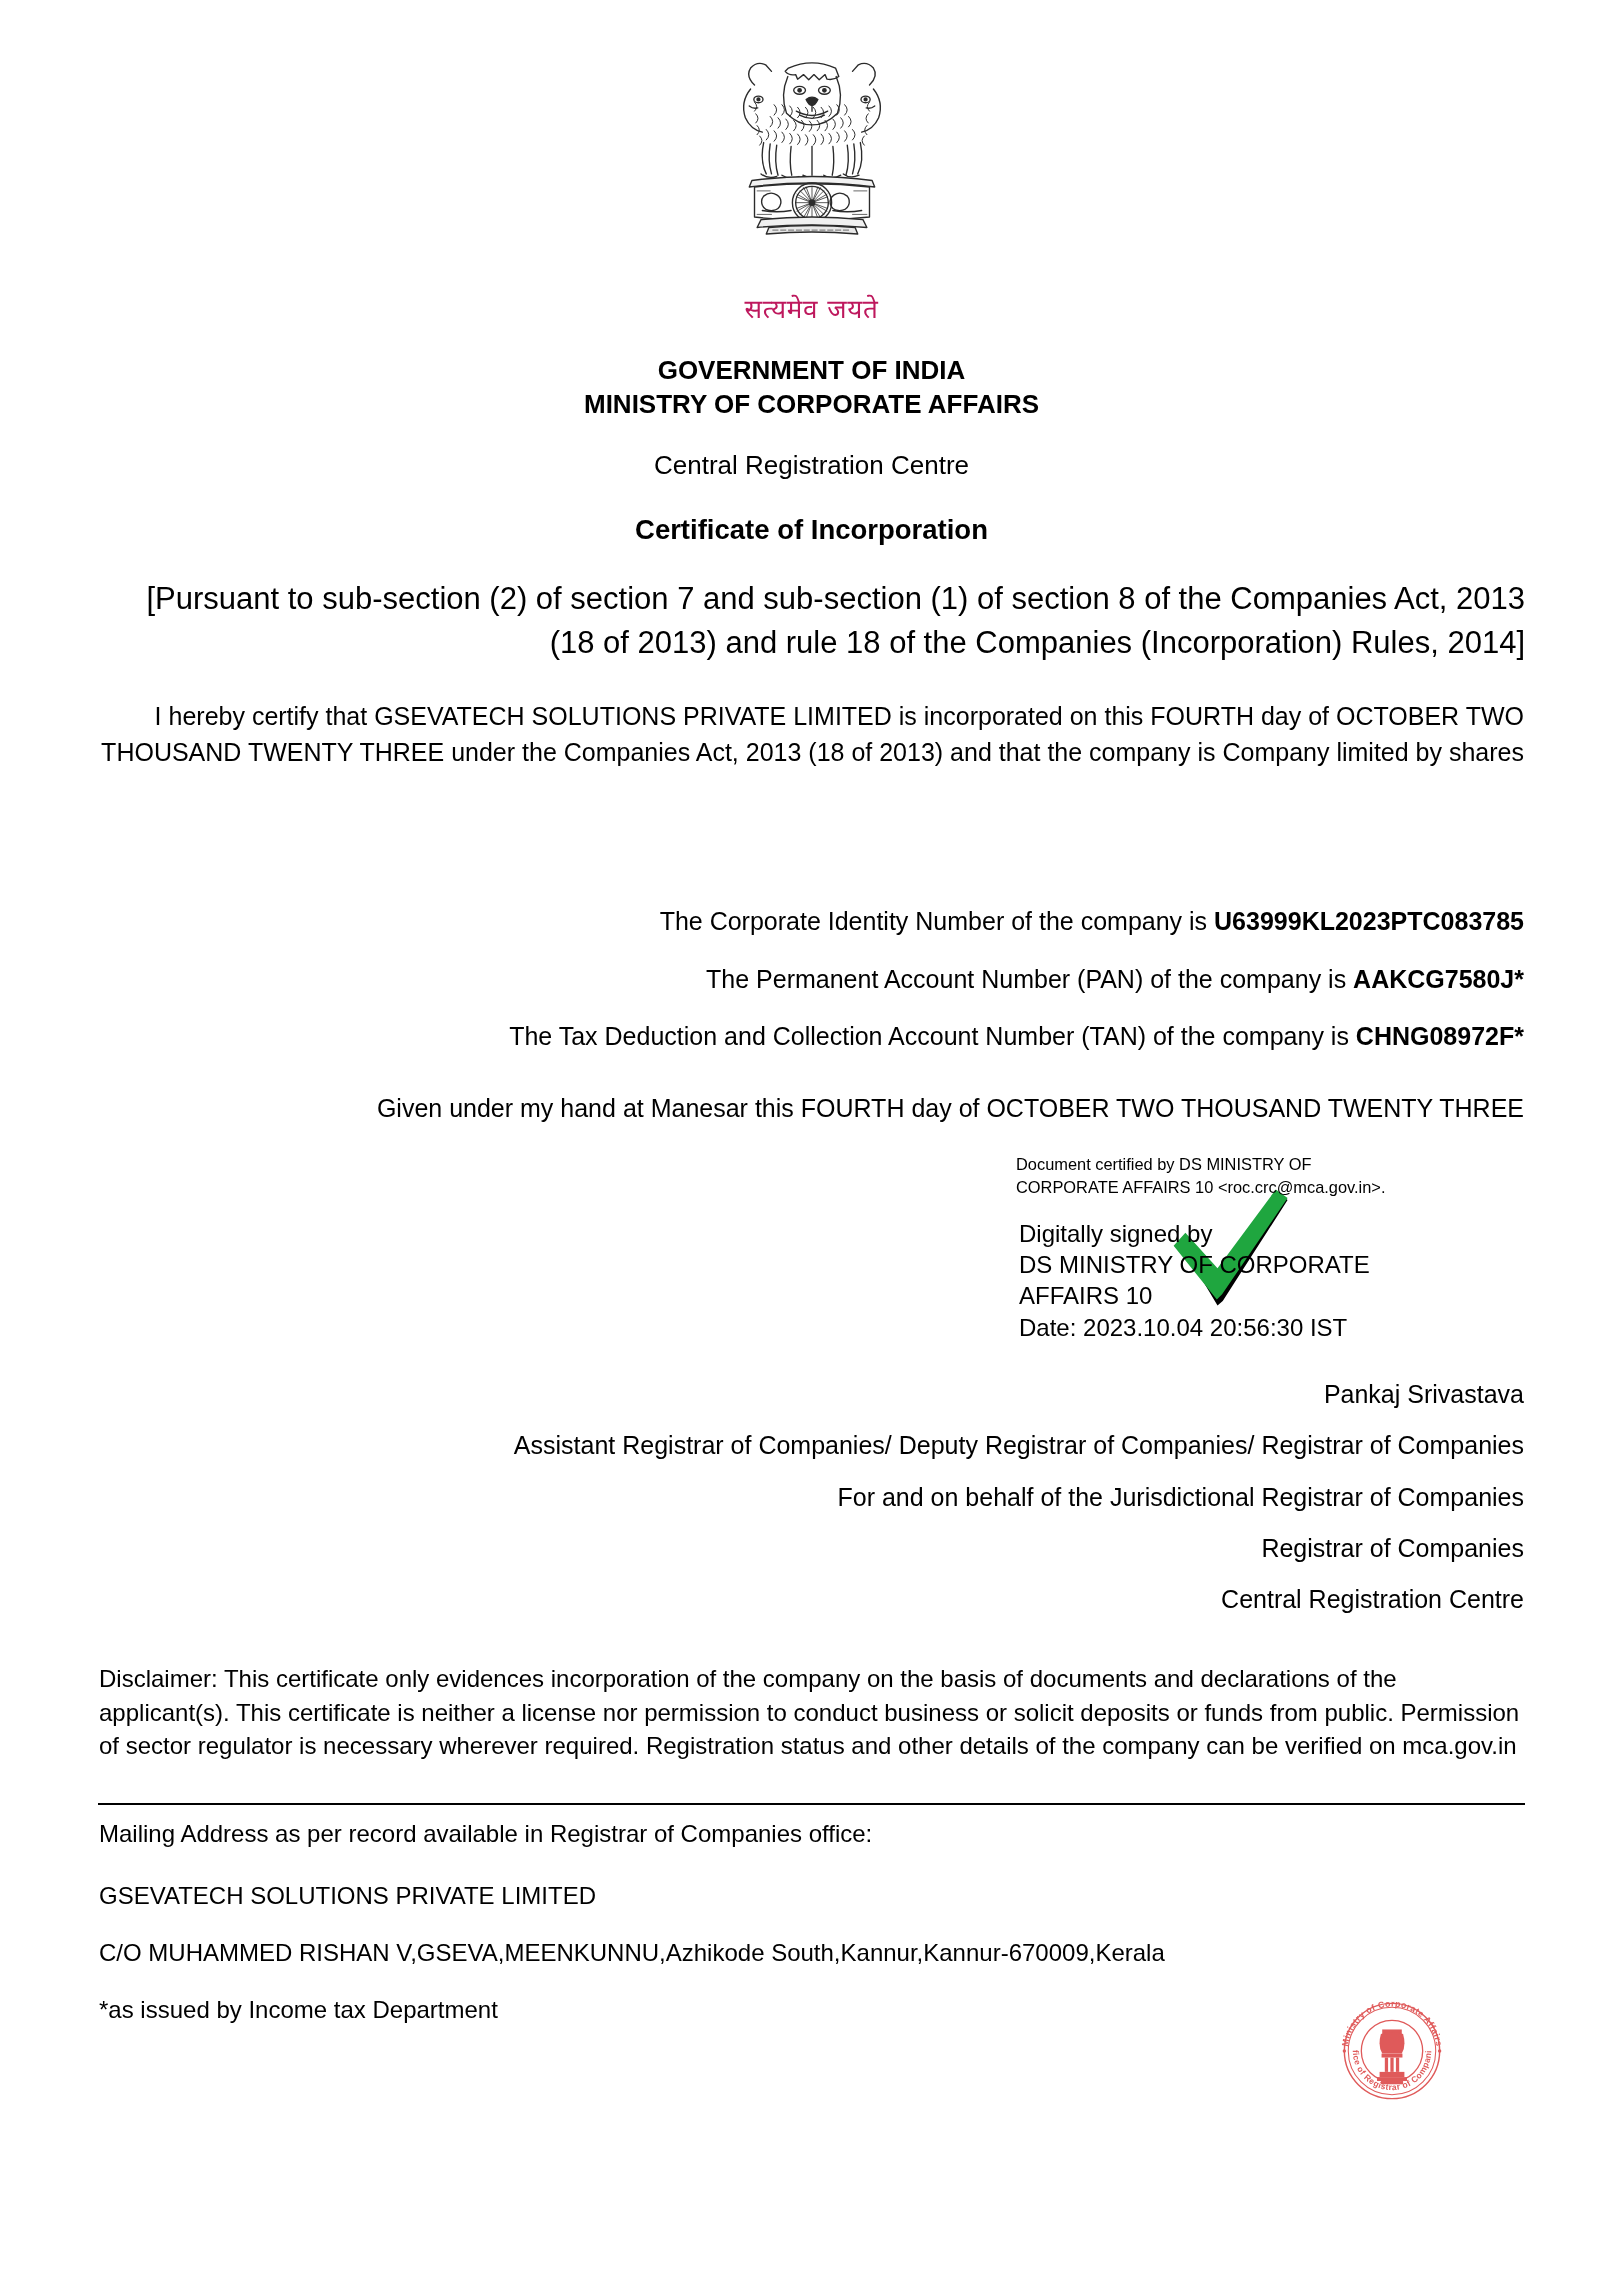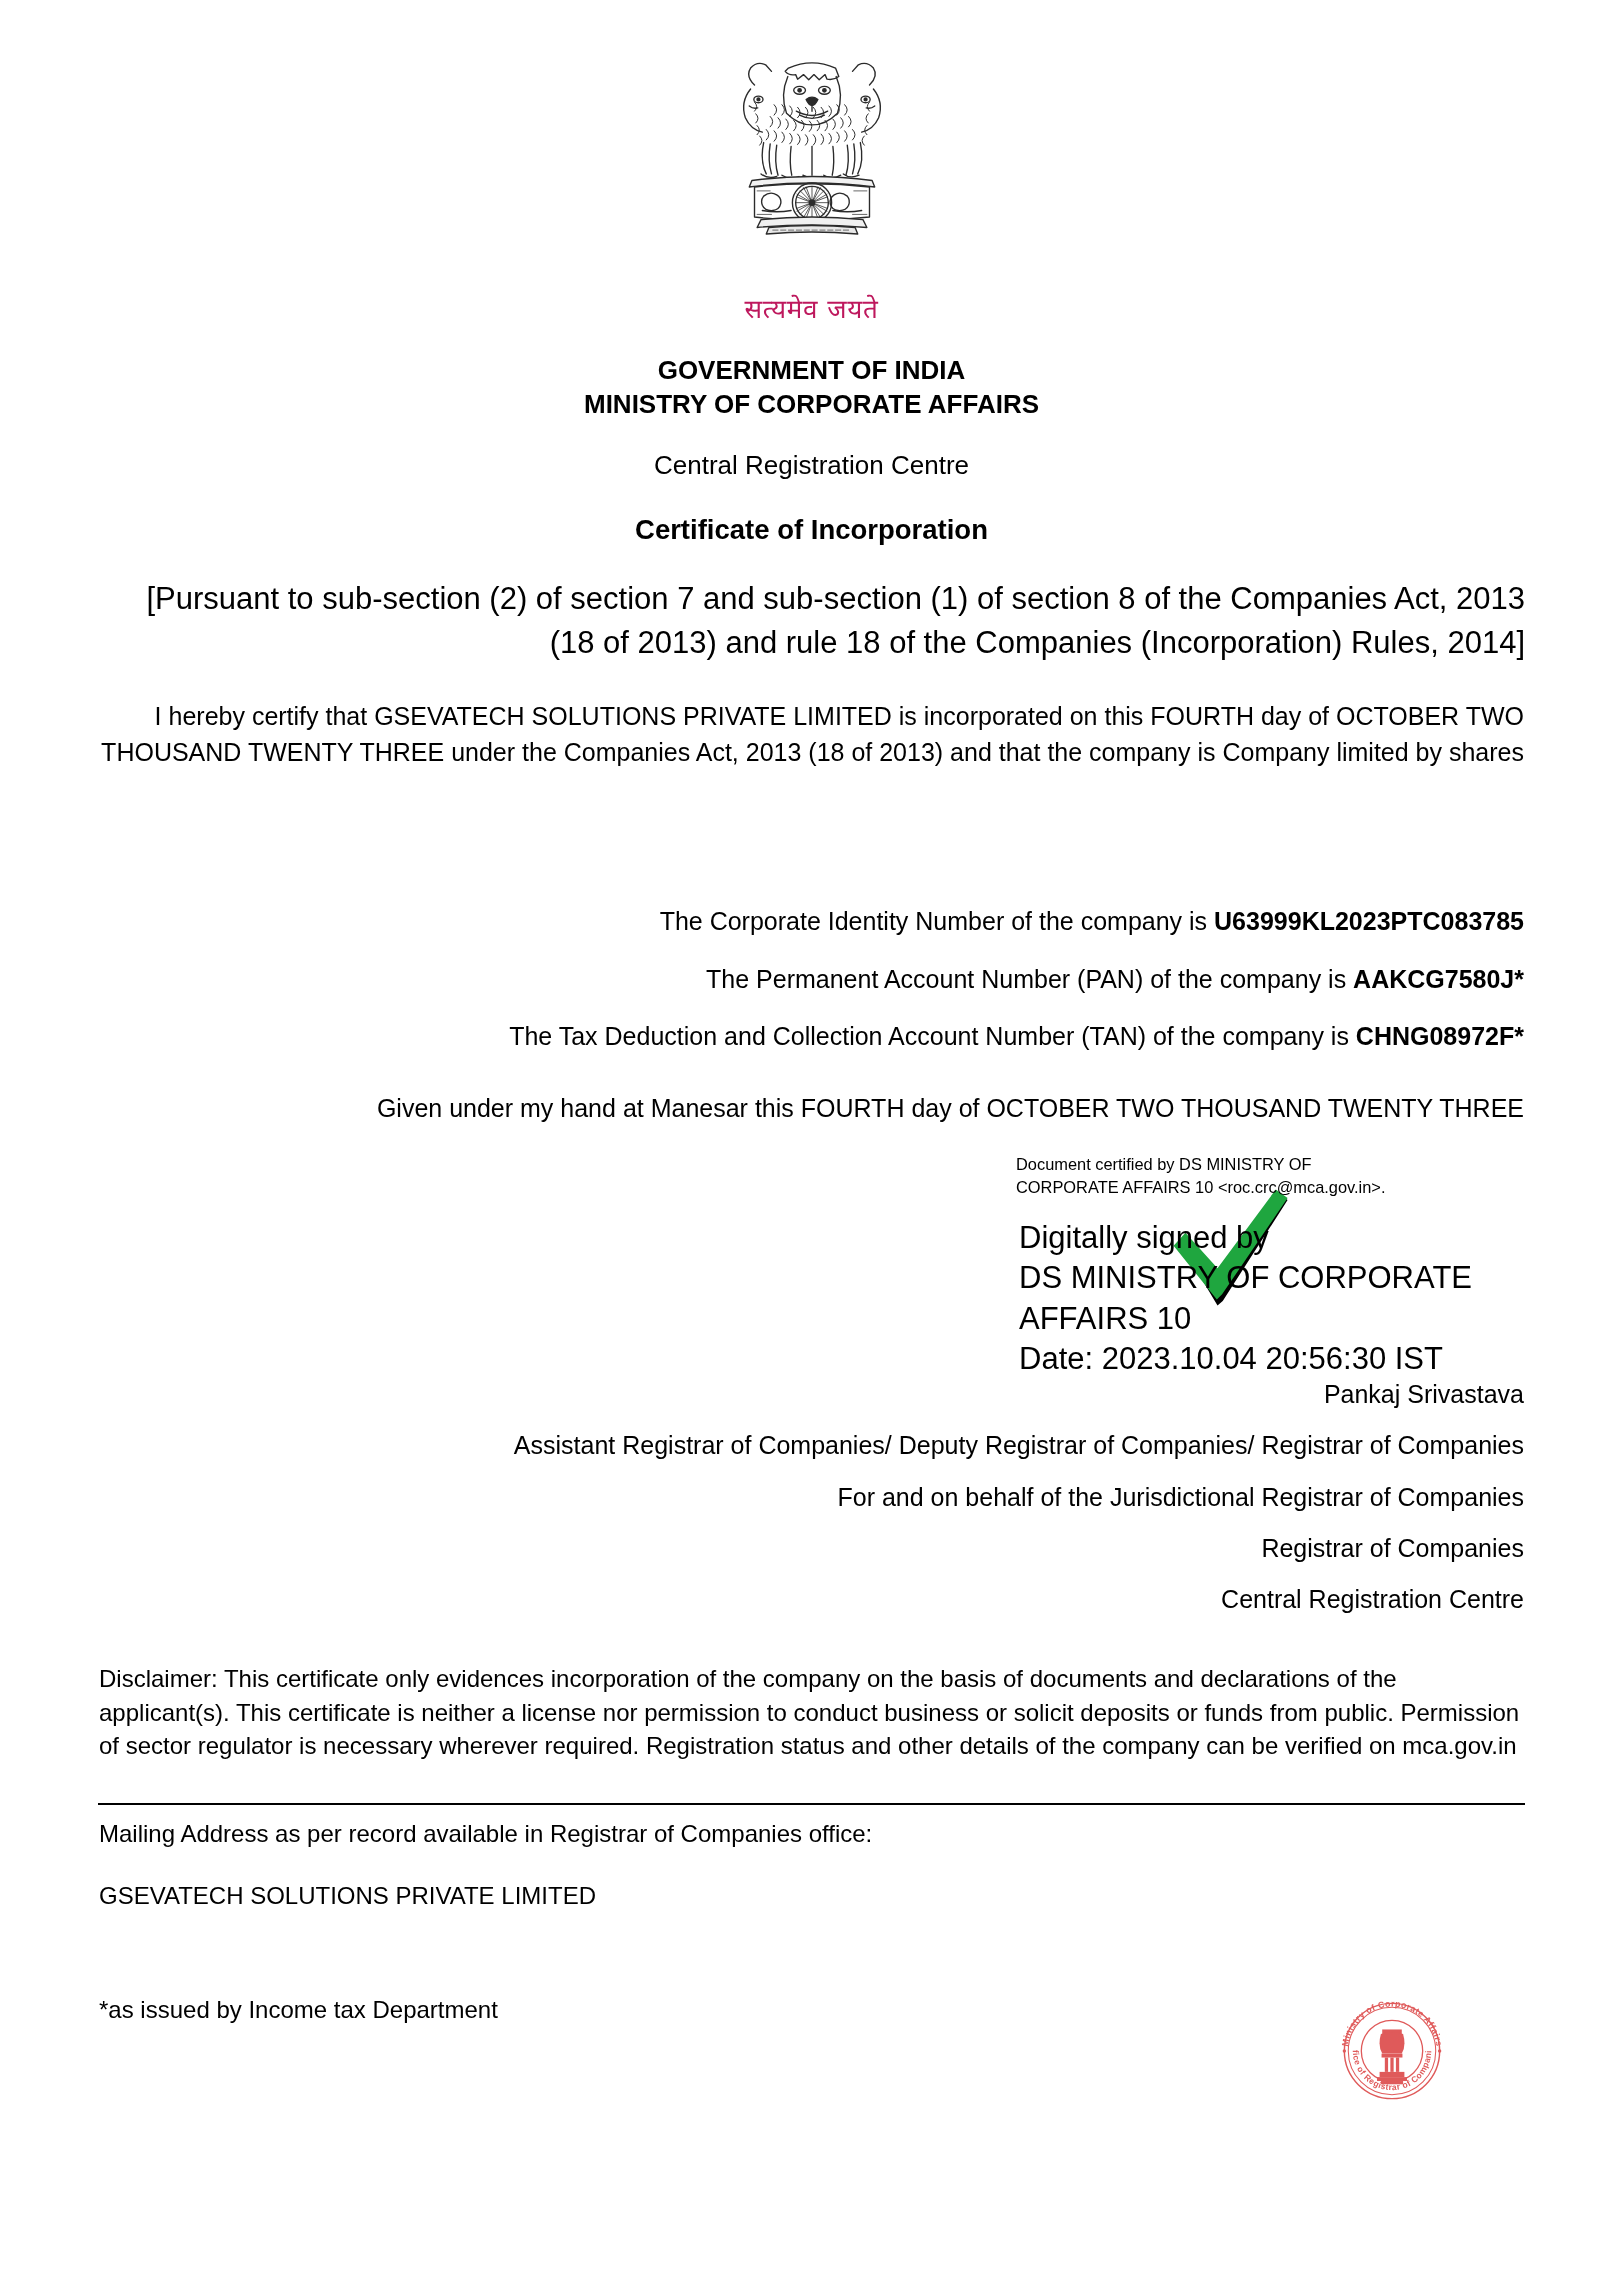--- a/index.html
+++ b/index.html
@@ -95,21 +95,21 @@
     font-size: 16.4px;
     line-height: 1.42;
     text-align: left;
     z-index: 3;
   }
   .sig-signed {
     position: absolute;
     left: 1019px;
     top: 1218px;
     width: 471px;
-    font-size: 31px;
+    font-size: 24px;
     line-height: 1.30;
     text-align: left;
     z-index: 3;
   }
   .check-wrap {
     position: absolute;
     left: 1171px;
     top: 1175px;
     width: 131px;
     height: 164px;
@@ -306,20 +306,21 @@
   <div class="sig-right s-role">Assistant Registrar of Companies/ Deputy Registrar of Companies/ Registrar of Companies</div>
   <div class="sig-right s-behalf">For and on behalf of the Jurisdictional Registrar of Companies</div>
   <div class="sig-right s-roc">Registrar of Companies</div>
   <div class="sig-right s-crc">Central Registration Centre</div>
 
   <div class="disclaimer">Disclaimer: This certificate only evidences incorporation of the company on the basis of documents and declarations of the applicant(s). This certificate is neither a license nor permission to conduct business or solicit deposits or funds from public. Permission of sector regulator is necessary wherever required. Registration status and other details of the company can be verified on mca.gov.in</div>
   <div class="rule"></div>
 
   <div class="mail-left m-head">Mailing Address as per record available in Registrar of Companies office:</div>
   <div class="mail-left m-name">GSEVATECH SOLUTIONS PRIVATE LIMITED</div>
+  <div class="mail-left m-addr">C/O MUHAMMED RISHAN V,GSEVA,MEENKUNNU,Azhikode South,Kannur,Kannur-670009,Kerala</div>
   <div class="mail-left m-note">*as issued by Income tax Department</div>
 
   <div class="seal">
     <svg width="124" height="124" viewBox="0 0 190 190" xmlns="http://www.w3.org/2000/svg">
       <defs>
         <path id="arcTop" d="M 95 95 m -68 0 a 68 68 0 0 1 136 0" fill="none"></path>
         <path id="arcBot" d="M 95 95 m -60 0 a 60 60 0 0 0 120 0" fill="none"></path>
       </defs>
       <g opacity="0.82">
         <circle cx="95" cy="95" r="73" fill="none" stroke="#D93636" stroke-width="2.2"></circle>

